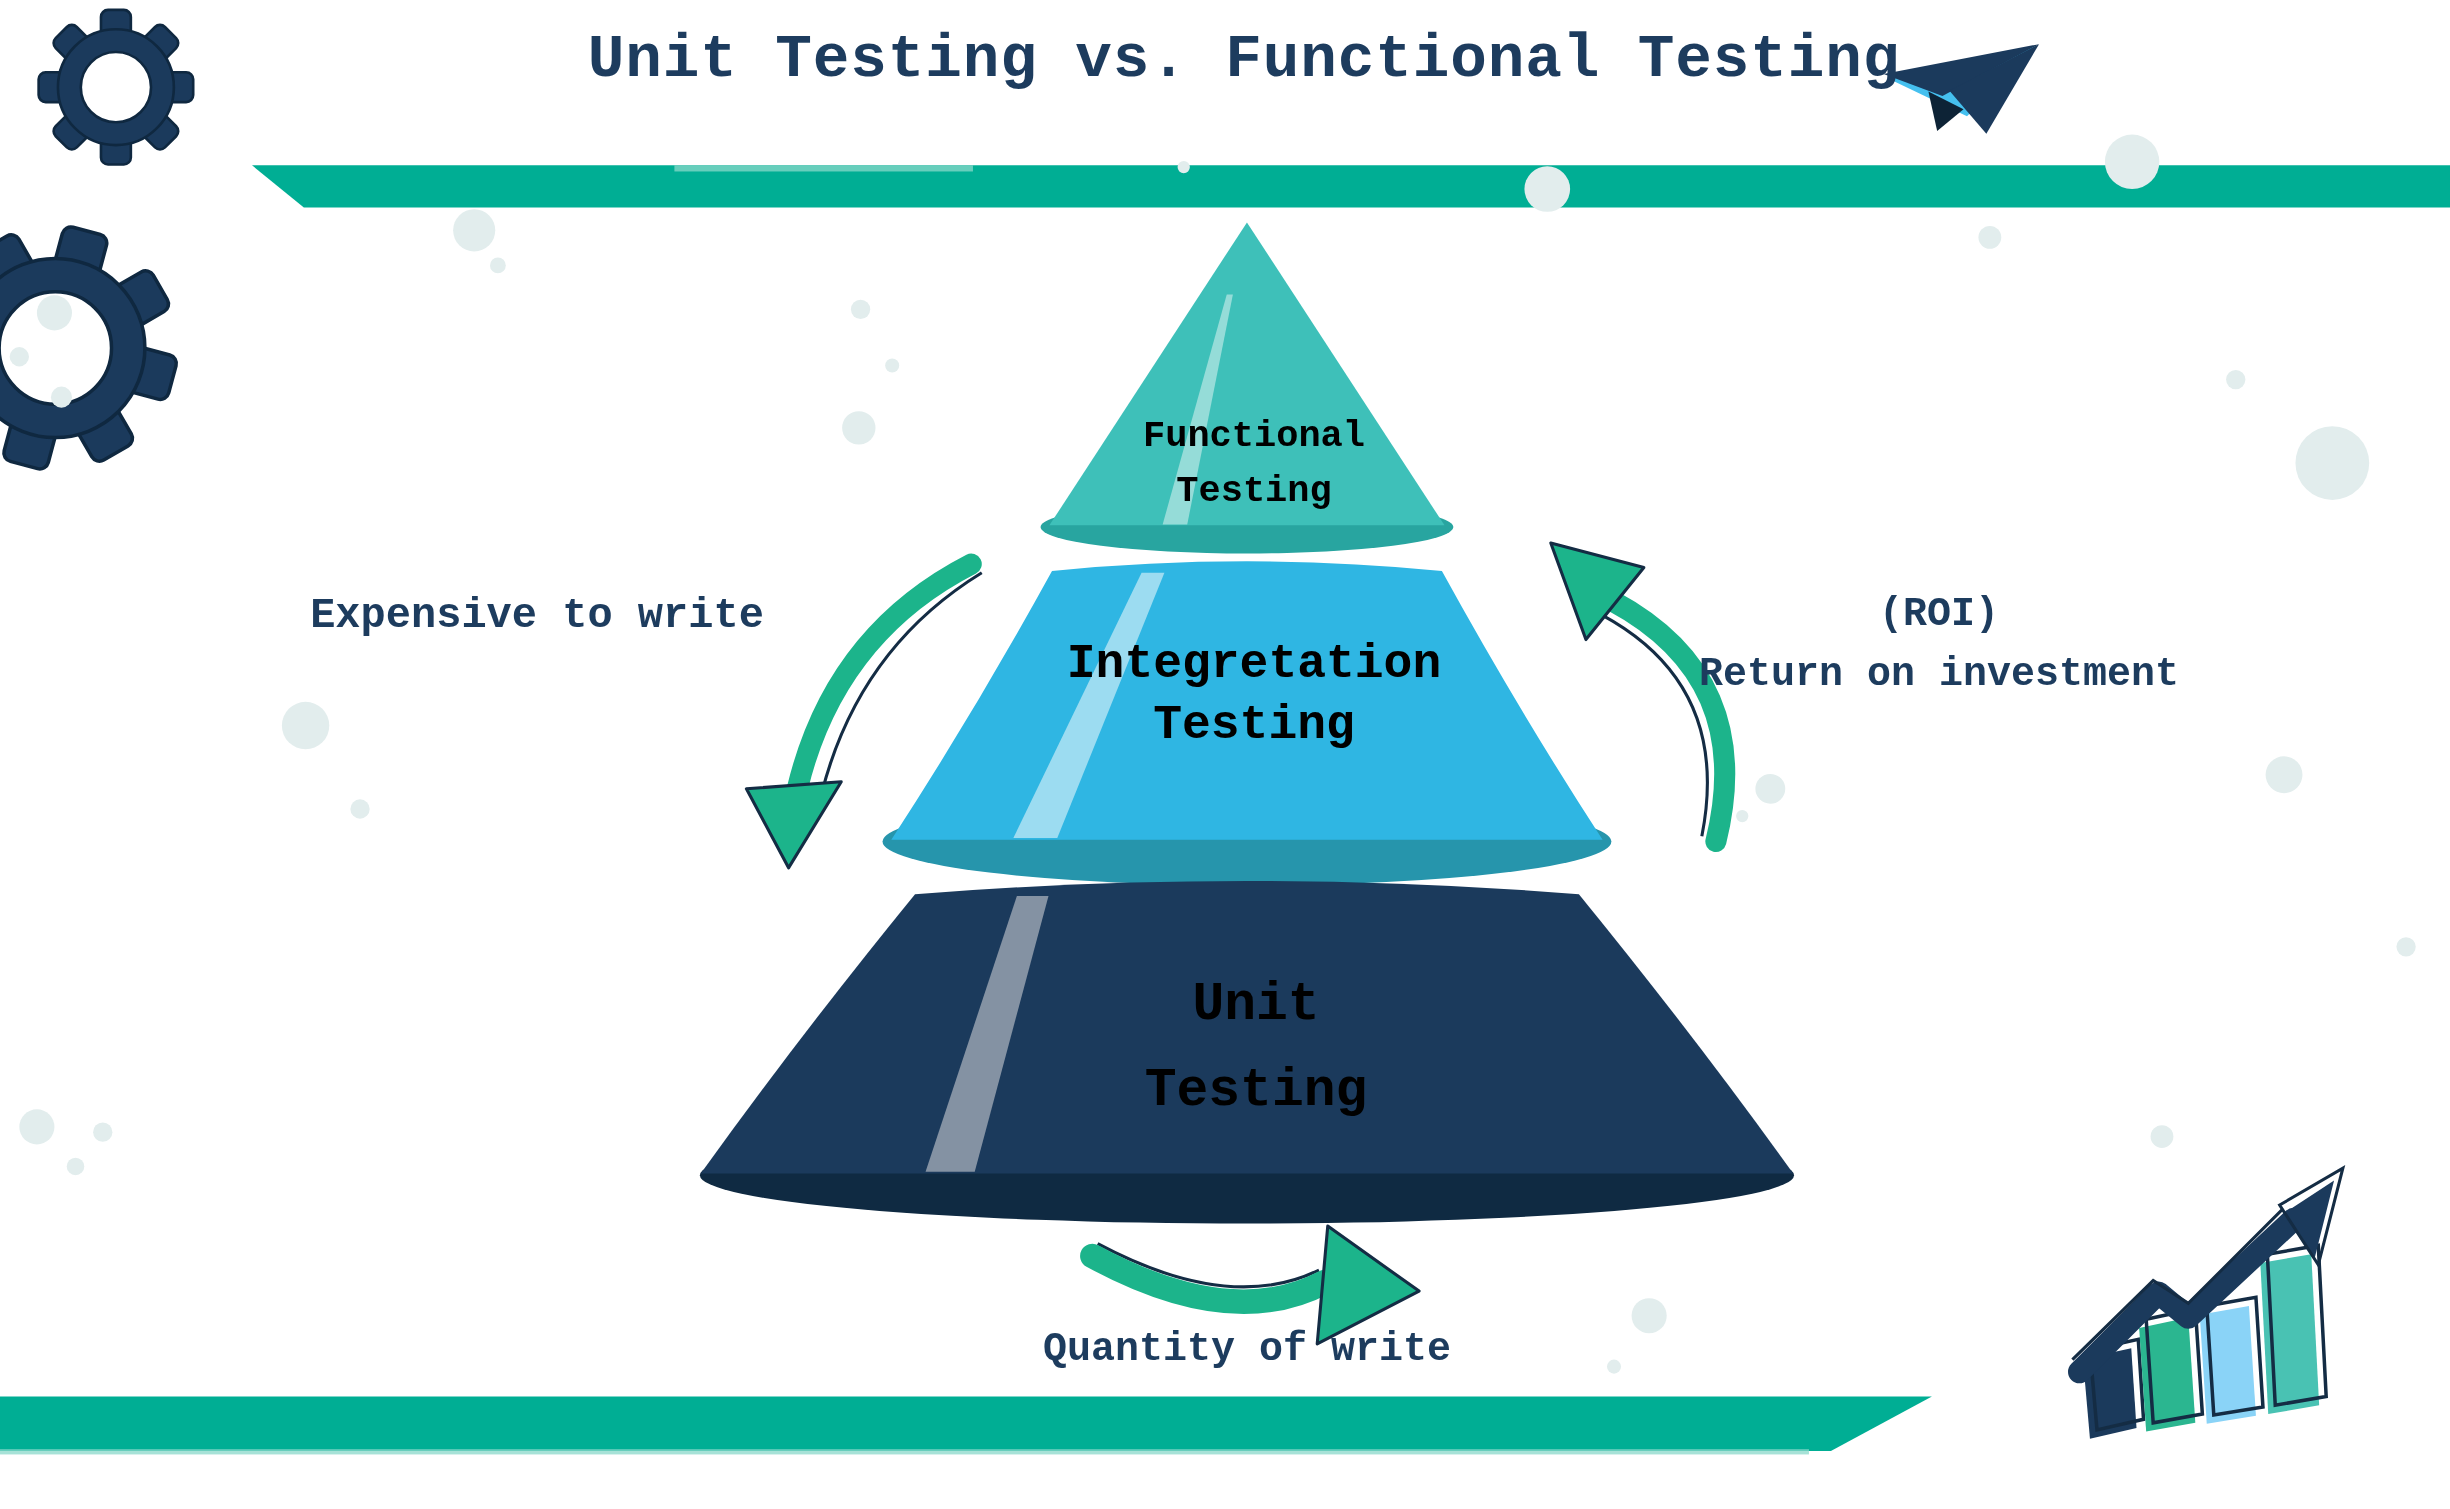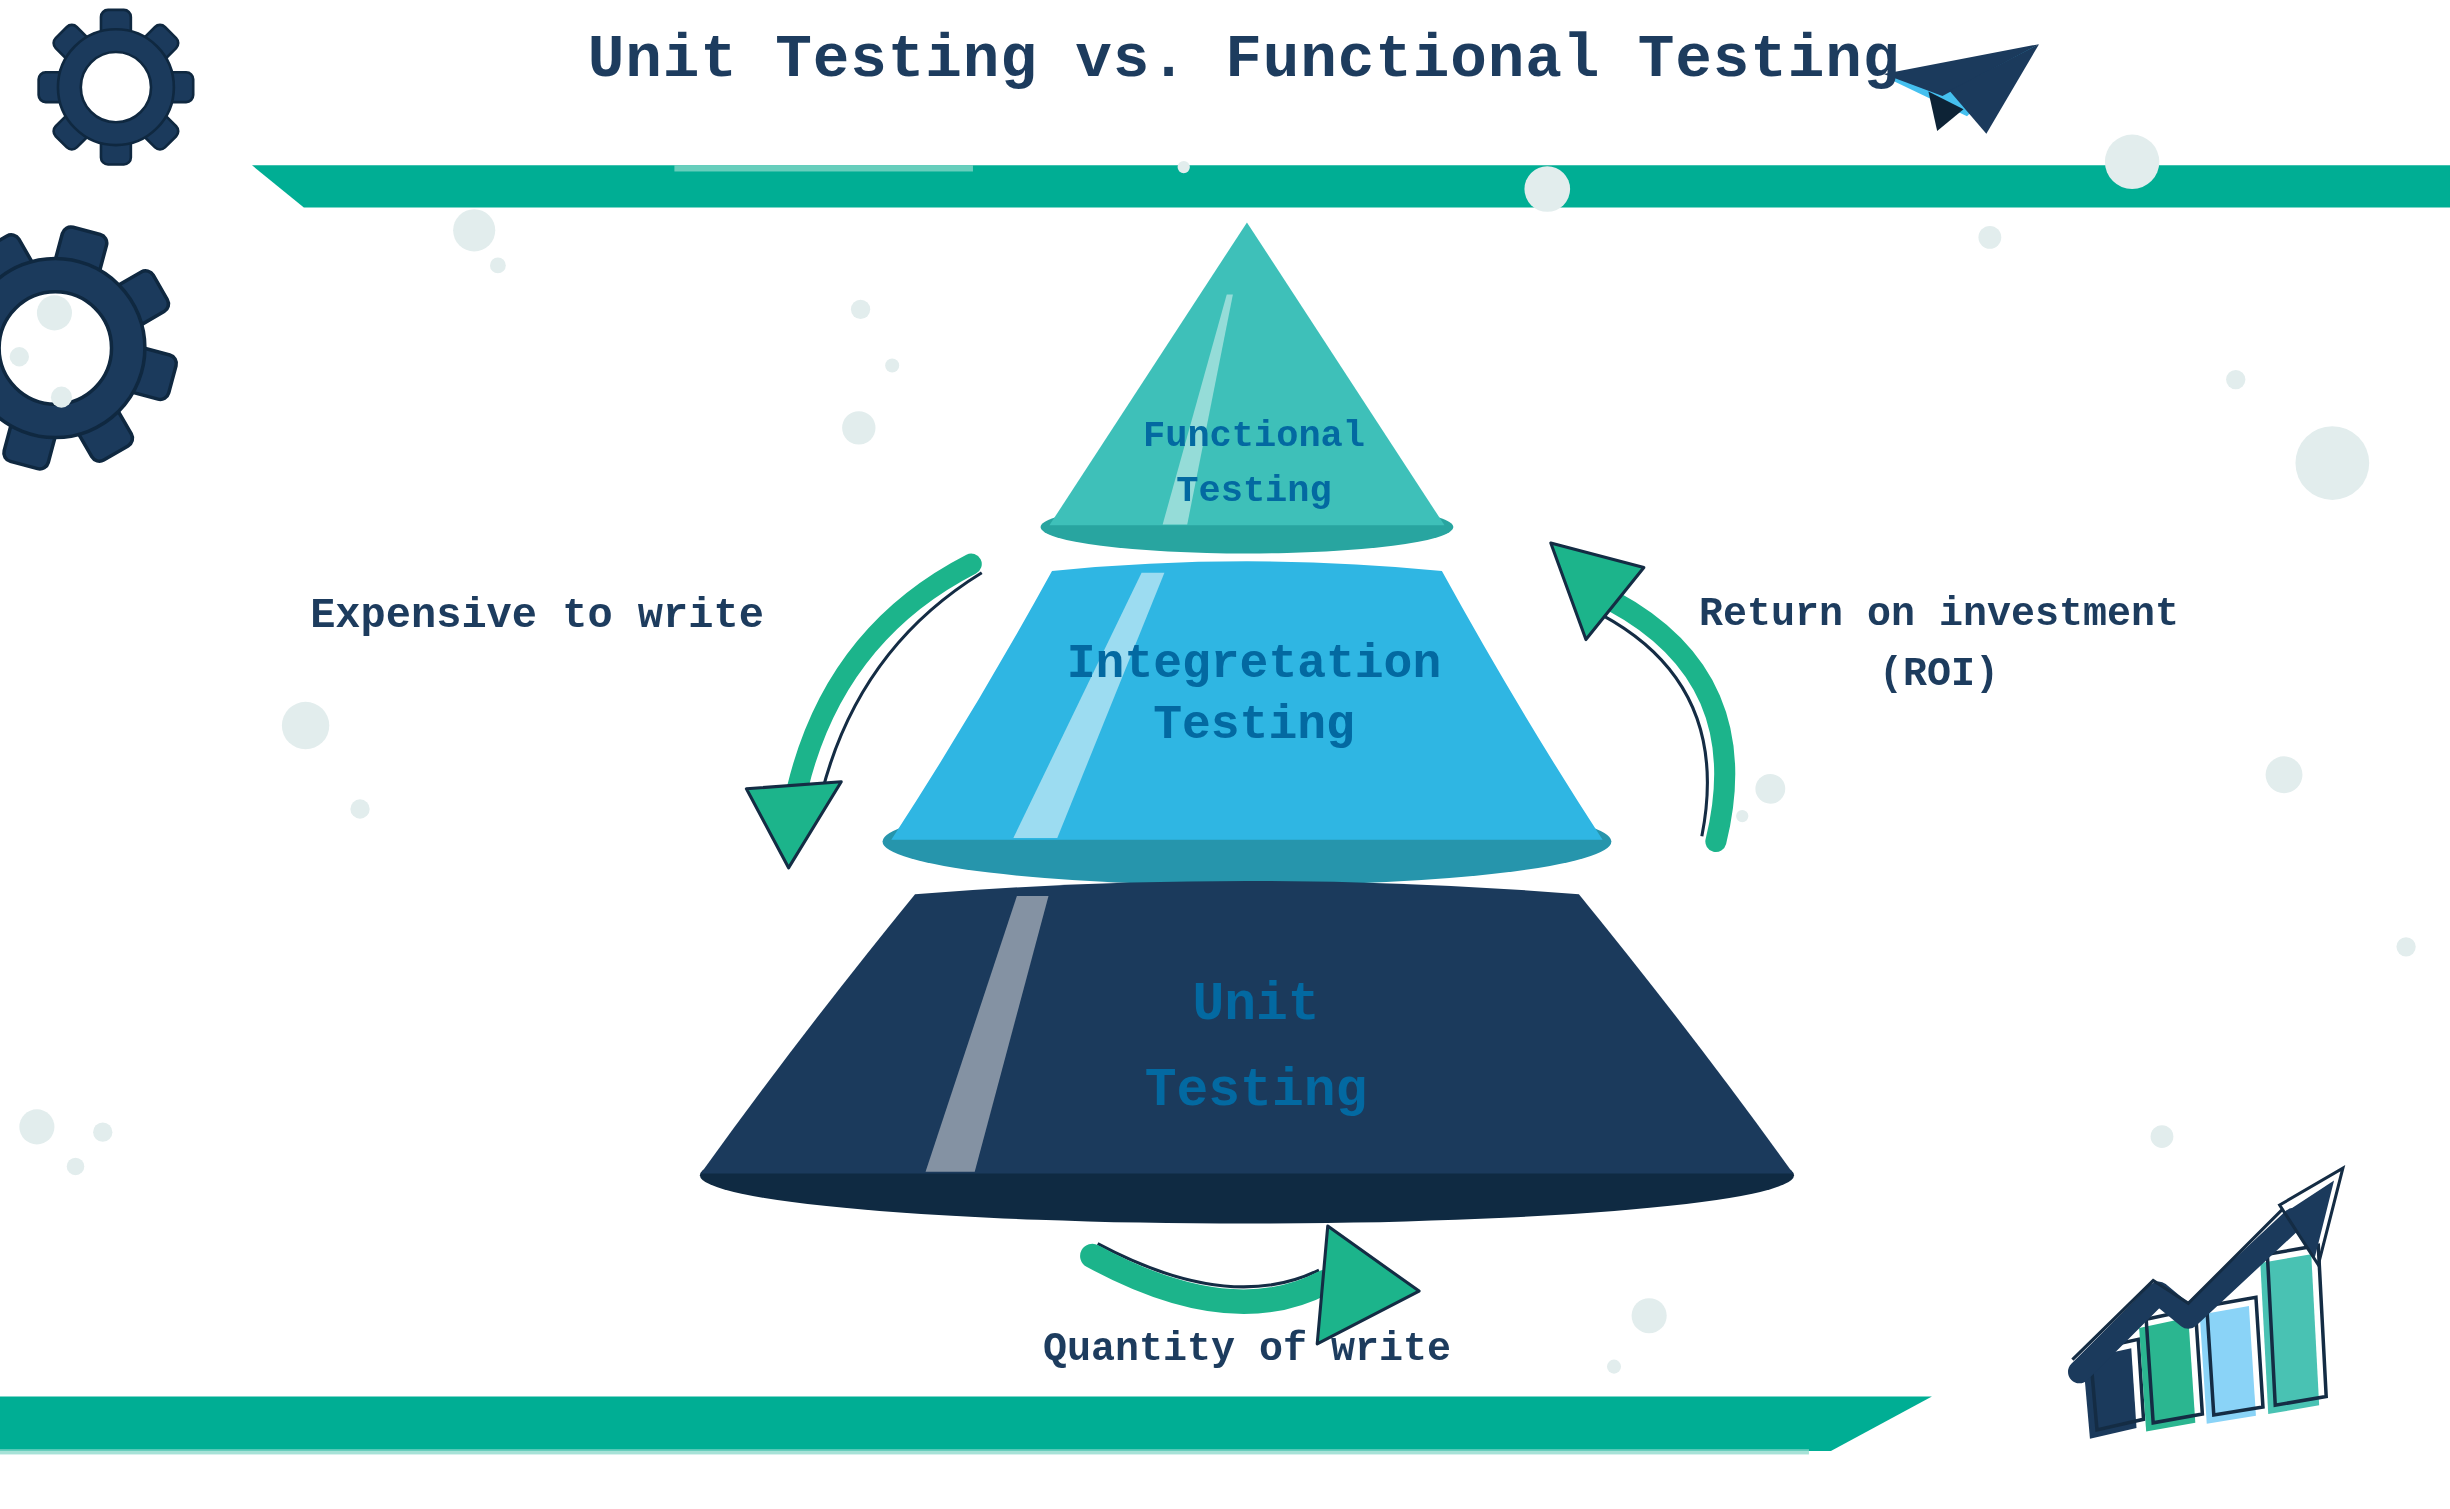--- a/index.html
+++ b/index.html
@@ -4,21 +4,21 @@
 <style>
   html,body{margin:0;padding:0;background:#ffffff;}
   .canvas{
     position:relative;width:2450px;height:1510px;background:#ffffff;overflow:hidden;
     font-family:Liberation Mono, monospace;
   }
   .canvas svg.scene{position:absolute;left:0;top:0;width:2450px;height:1510px;}
   .txt{position:absolute;font-weight:bold;color:#1d3c5e;text-align:center;
        transform:translateX(-50%);white-space:nowrap;}
   .title{top:24.6px;left:1244px;font-size:61px;letter-spacing:0.9px;}
-  .layer-label{color:#0369a1;}
+  .layer-label{color:#000000;}
   .lbl-functional{top:409px;left:1254px;font-size:37px;line-height:55px;}
   .lbl-integration{top:634px;left:1254px;font-size:48px;line-height:61px;}
   .lbl-unit{top:962px;left:1256px;font-size:53px;line-height:86px;}
   .lbl-left{top:588px;left:537px;font-size:42px;line-height:57px;}
   .lbl-right{top:585px;left:1939px;font-size:40px;line-height:60px;}
   .lbl-bottom{top:1326px;left:1247px;font-size:40px;line-height:47px;}
 </style>
 </head>
 <body>
 
@@ -194,20 +194,20 @@
   <div class="txt layer-label lbl-unit">
     <div>Unit</div>
     <div>Testing</div>
   </div>
 
   <div class="txt lbl-left">
     <div>Expensive to write</div>
   </div>
 
   <div class="txt lbl-right">
+    <div>(ROI)</div>
     <div>Return on investment</div>
-    <div>(ROI)</div>
   </div>
 
   <div class="txt lbl-bottom">Quantity of write</div>
 
 </div>
 
 
 </body></html>

